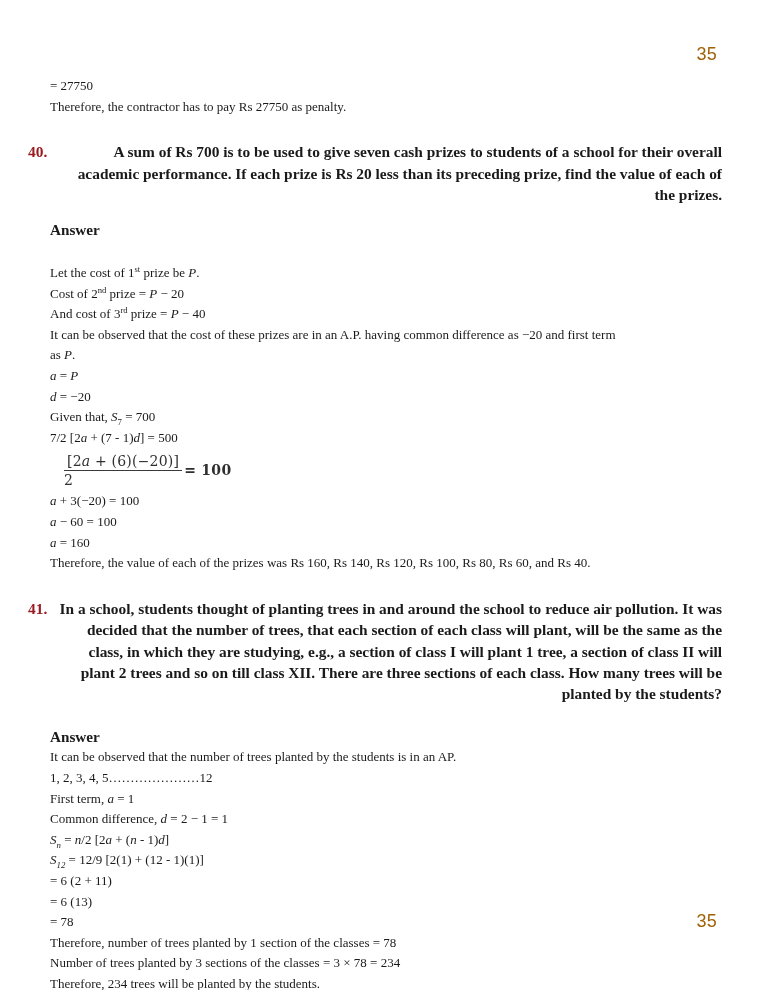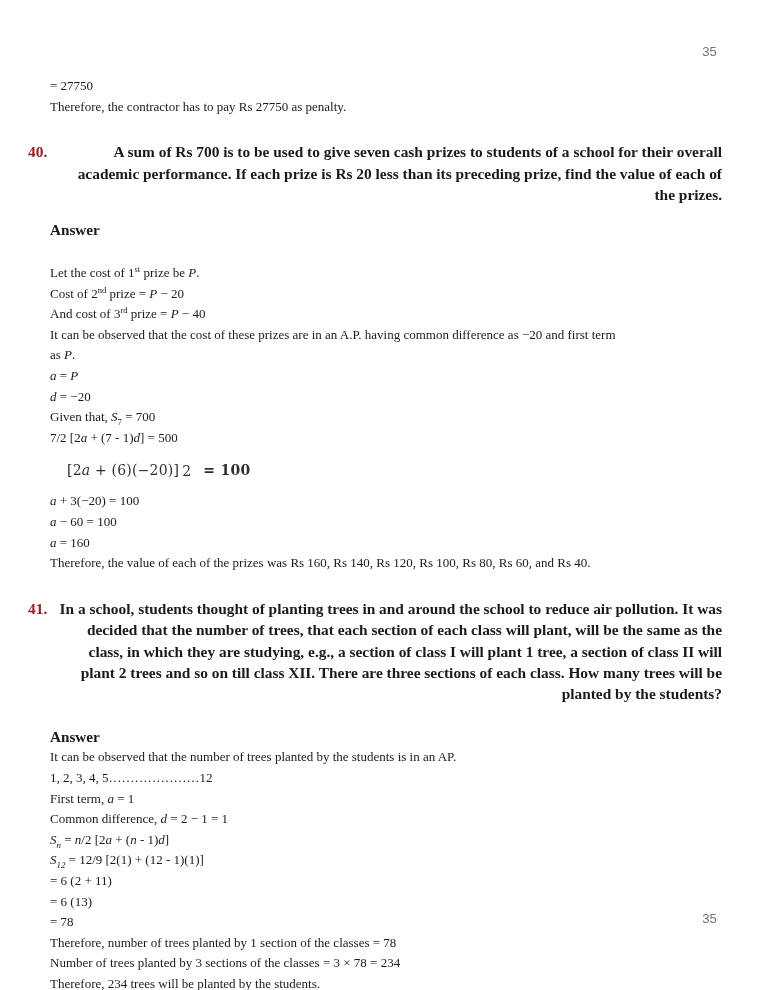--- a/index.html
+++ b/index.html
@@ -18,22 +18,22 @@
   .page {
     position: relative;
     width: 765px;
     height: 990px;
     box-sizing: border-box;
     padding: 0;
   }
   
   .page-num {
     font-family: "Liberation Sans", "DejaVu Sans", sans-serif;
-    font-size: 13px;
-    color: #737373;
+    font-size: 18px;
+    color: #a16207;
     position: absolute;
     right: 48px;
     text-align: right;
     letter-spacing: 0.2px;
   }
   .page-num.top { top: 44px; }
   .page-num.bottom { top: 911px; }
 
   .content {
     position: absolute;
@@ -85,23 +85,23 @@
     display: flex;
     align-items: center;
     font-family: "DejaVu Serif", "Liberation Serif", serif;
     font-size: 14px;
     color: #2f2f2f;
     margin: 4px 0 3px 14px;
     height: 36px;
   }
   .frac {
     display: inline-flex;
-    flex-direction: row;
-    align-items: flex-end;
-    margin-right: 12px;
+    flex-direction: column;
+    align-items: flex-start;
+    margin-right: 2px;
   }
   .frac .num {
     padding: 0 3px 1px 3px;
     white-space: nowrap;
     letter-spacing: 0.2px;
   }
   .frac .bar {
     width: 100%;
     border-top: 1.3px solid #3a3a3a;
   }

